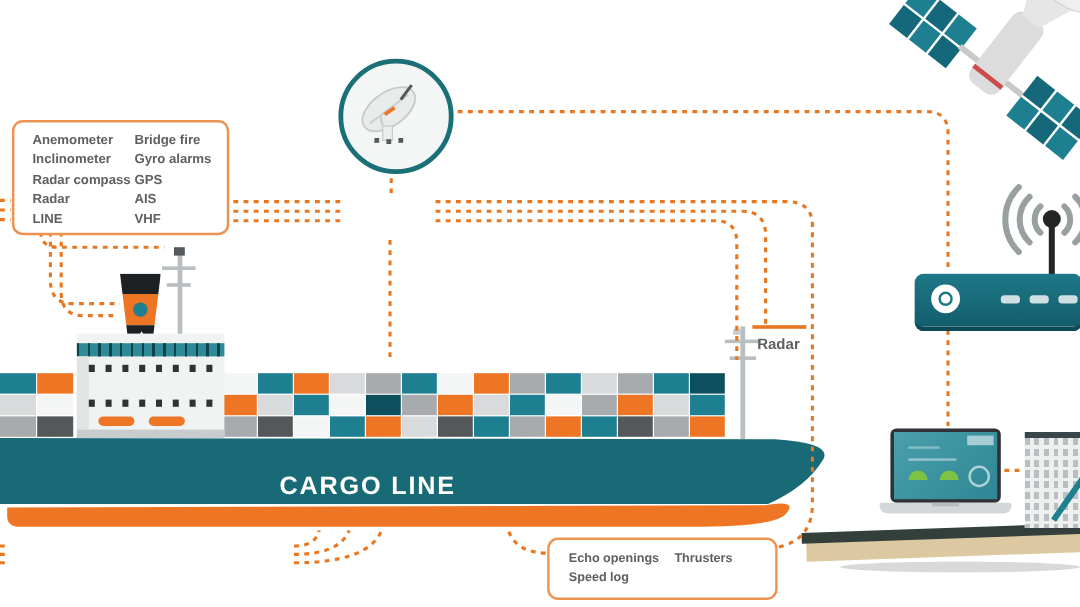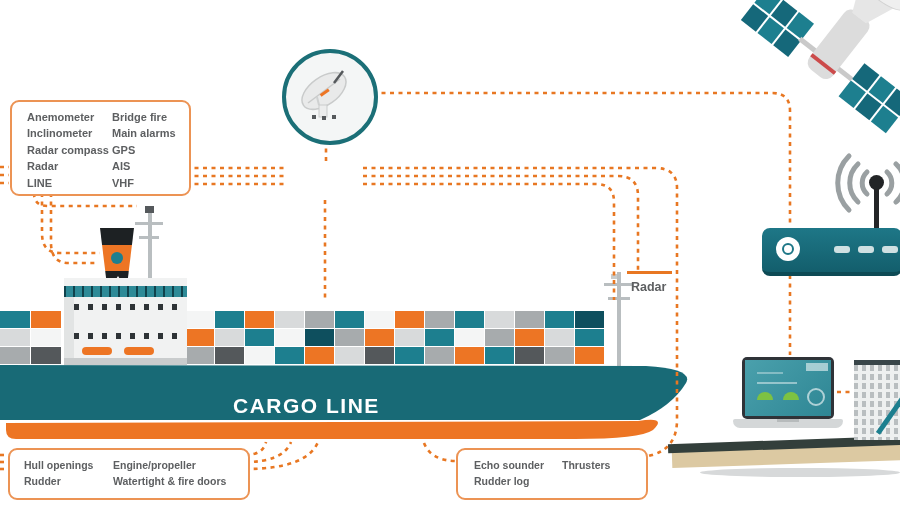--- a/index.html
+++ b/index.html
@@ -140,21 +140,21 @@
   <div class="info-box" style="left:10px;top:100px;width:177px;height:92px">
     <div class="col" style="left:15px">
       <div class="li">Anemometer</div>
       <div class="li">Inclinometer</div>
       <div class="li">Radar compass</div>
       <div class="li">Radar</div>
       <div class="li">LINE</div>
     </div>
     <div class="col" style="left:100px">
       <div class="li">Bridge fire</div>
-      <div class="li">Main alarms</div>
+      <div class="li">Gyro alarms</div>
       <div class="li">GPS</div>
       <div class="li">AIS</div>
       <div class="li">VHF</div>
     </div>
   </div>
 
   <div id="satcom">
     <svg width="80" height="80" viewBox="0 0 80 80">
       <ellipse cx="38" cy="38" rx="25" ry="14" fill="#e9eaea" stroke="#c9cbcb" stroke-width="1.5" transform="rotate(-35 38 38)"></ellipse>
       <line x1="22" y1="50" x2="54" y2="26" stroke="#c9cbcb" stroke-width="1.5"></line>
@@ -329,34 +329,24 @@
   <div id="laptop-base">
       <i></i>
     </div>
 
   <div id="shore-sand"></div>
   <div id="shore-dark"></div>
   <div id="shore-shadow"></div>
   <div id="building"></div>
   <div id="building-accent"></div>
 
-  <div class="info-box" style="left:8px;top:448px;width:238px;height:48px">
-    <div class="col" style="left:14px">
-      <div class="li-sm">Hull openings</div>
-      <div class="li-sm">Rudder</div>
-    </div>
-    <div class="col" style="left:103px">
-      <div class="li-sm">Engine/propeller</div>
-      <div class="li-sm">Watertight &amp; fire doors</div>
-    </div>
-  </div>
 
   <div class="info-box" style="left:456px;top:448px;width:188px;height:48px">
     <div class="col" style="left:16px">
-      <div class="li-sm">Echo sounder</div>
-      <div class="li-sm">Rudder log</div>
+      <div class="li-sm">Echo openings</div>
+      <div class="li-sm">Speed log</div>
     </div>
     <div class="col" style="left:104px">
       <div class="li-sm">Thrusters</div>
     </div>
   </div>
 
 </div>
 
 </body></html>

